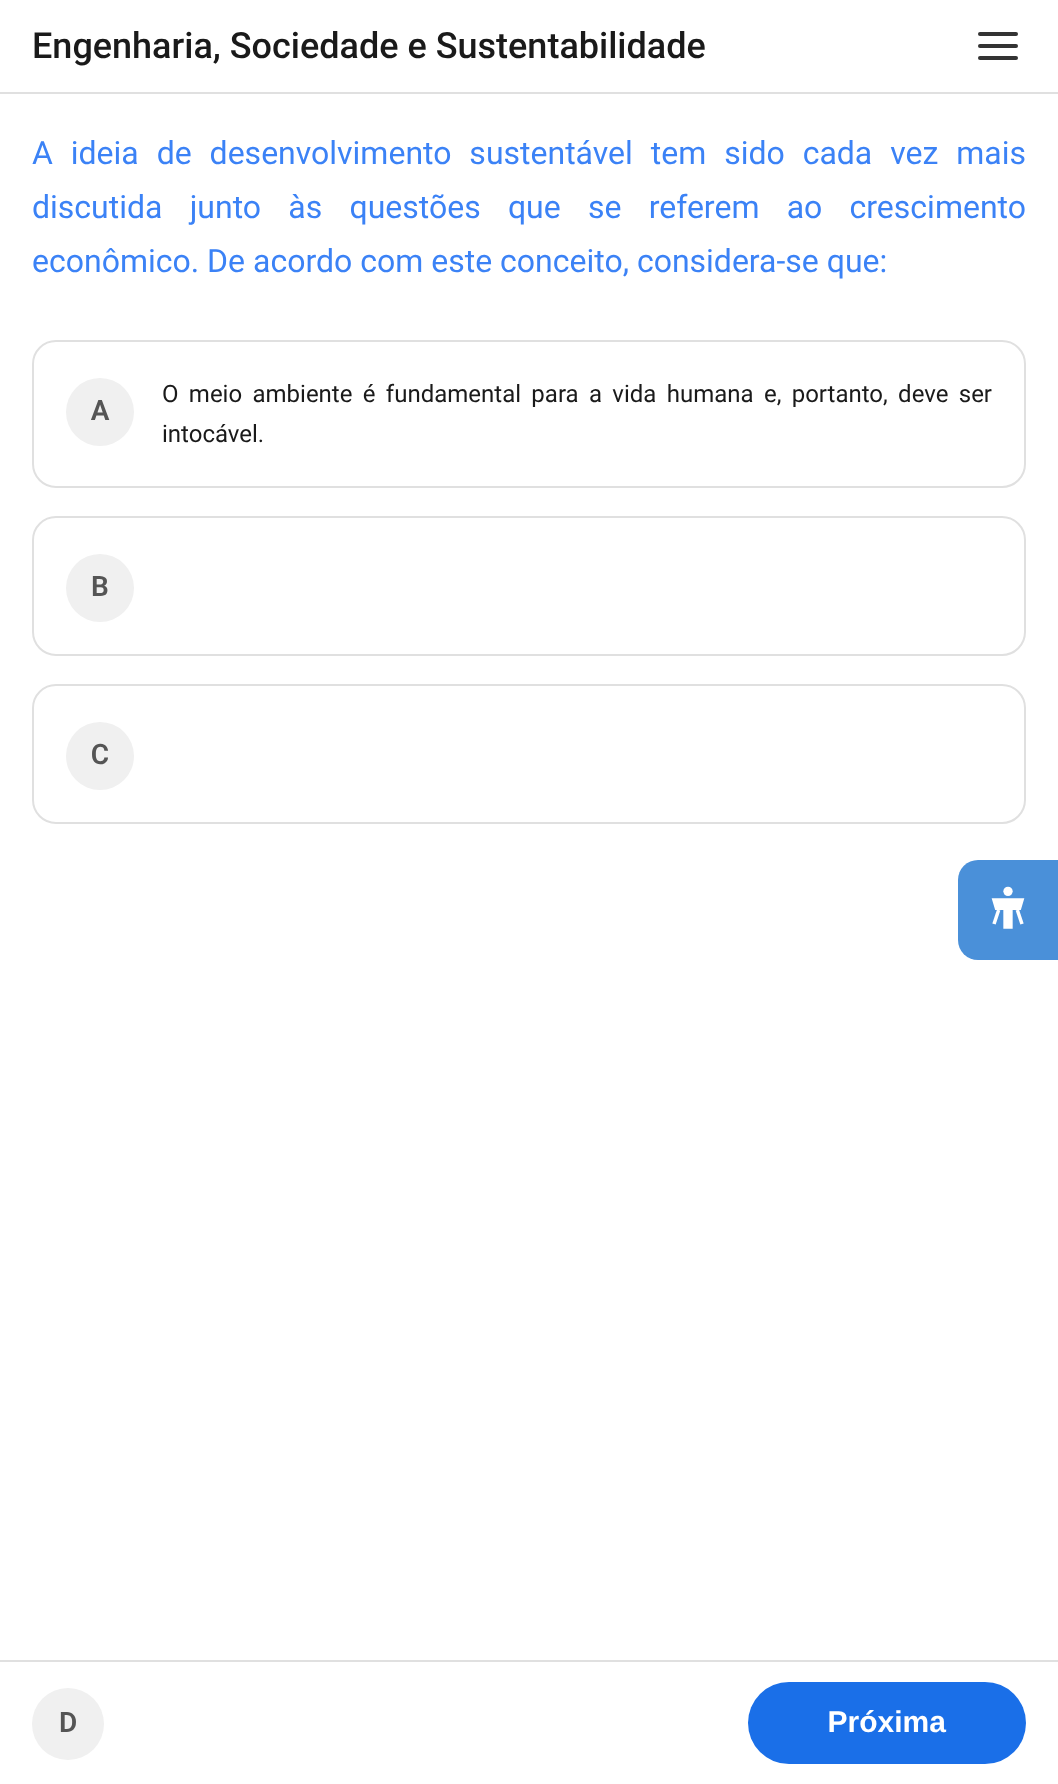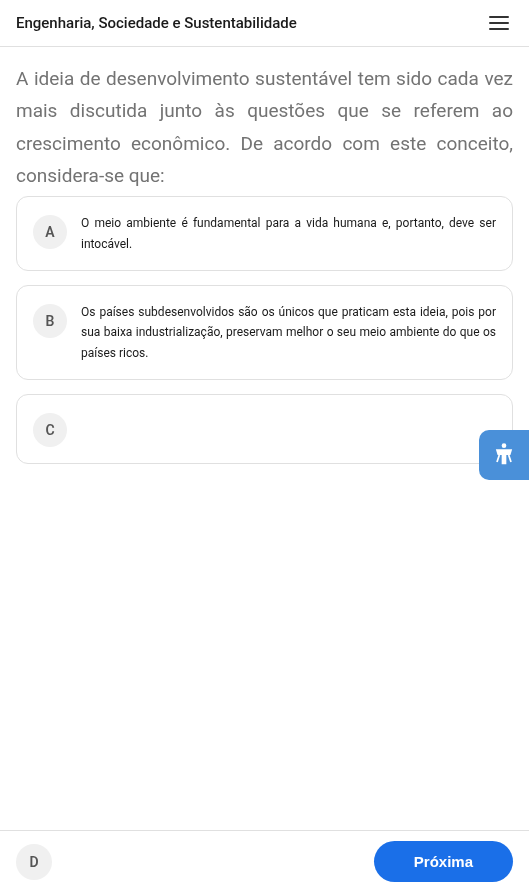--- a/index.html
+++ b/index.html
@@ -19,21 +19,21 @@
     .header {
       display: flex;
       justify-content: space-between;
       align-items: center;
       padding: 12px 16px;
       border-bottom: 1px solid #e0e0e0;
       background: #fff;
     }
 
     .header-title {
-      font-size: 15px;
+      font-size: 18px;
       font-weight: 500;
       color: #1a1a1a;
       flex: 1;
     }
 
     .hamburger-icon {
       display: flex;
       flex-direction: column;
       gap: 4px;
       cursor: pointer;
@@ -46,25 +46,25 @@
       height: 2px;
       background: #333;
       border-radius: 1px;
     }
 
     .content-area {
       padding: 16px;
     }
 
     .question-text {
-      font-size: 19px;
-      color: #737373;
+      font-size: 16px;
+      color: #3b82f6;
       line-height: 1.7;
       text-align: justify;
-      margin-bottom: 4px;
+      margin-bottom: 25px;
     }
 
     .option-card {
       border: 1.5px solid #e0e0e0;
       border-radius: 12px;
       padding: 16px 16px 16px 16px;
       margin-bottom: 14px;
       display: flex;
       align-items: flex-start;
       gap: 14px;
@@ -168,21 +168,20 @@
 
   <p class="question-text">A ideia de desenvolvimento sustentável tem sido cada vez mais discutida junto às questões que se referem ao crescimento econômico. De acordo com este conceito, considera-se que:</p>
 
   <div class="option-card">
     <div class="option-label">A</div>
     <span class="option-text">O meio ambiente é fundamental para a vida humana e, portanto, deve ser intocável.</span>
   </div>
 
   <div class="option-card">
     <div class="option-label">B</div>
-    <span class="option-text">Os países subdesenvolvidos são os únicos que praticam esta ideia, pois por sua baixa industrialização, preservam melhor o seu meio ambiente do que os países ricos.</span>
   </div>
 
   <div class="option-card">
     <div class="option-label">C</div>
   </div>
 
 </div>
 
 <div class="accessibility-btn">
   <svg viewBox="0 0 24 24" xmlns="http://www.w3.org/2000/svg">

